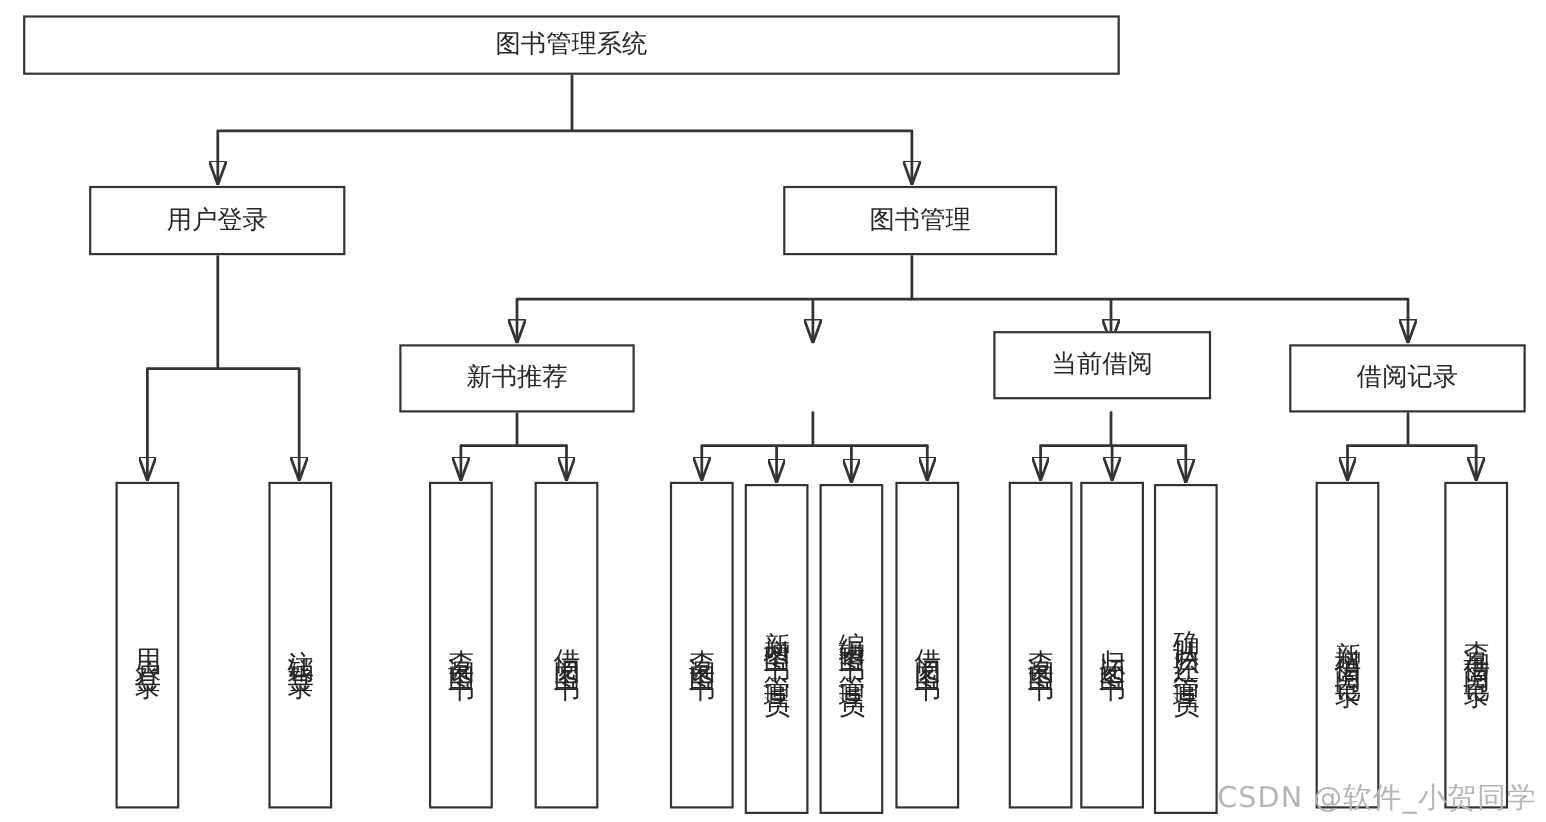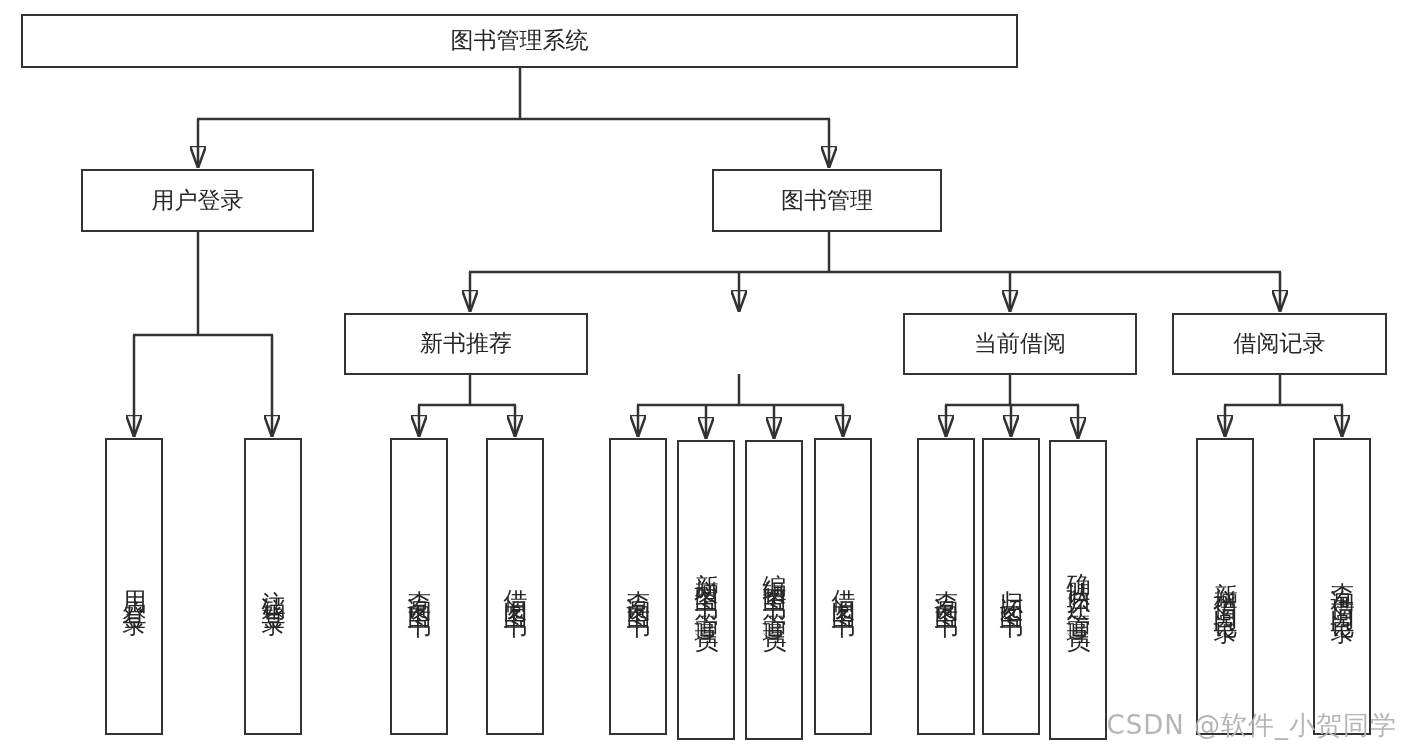--- a/index.html
+++ b/index.html
@@ -99,28 +99,28 @@
     <path d="M1342,405 V437" marker-end="url(#arrow)"></path>
   </svg>
 
   <div class="box" style="left:21px;top:14px;width:997px;height:54px">
     <span>图书管理系统</span>
   </div>
 
   <div class="box" style="left:81px;top:169px;width:233px;height:63px">
     <span>用户登录</span>
   </div>
-  <div class="box" style="left:712px;top:169px;width:230px;height:63px">
+  <div class="box" style="left:712px;top:169px;width:249px;height:63px">
     <span>图书管理</span>
   </div>
 
-  <div class="box" style="left:344px;top:313px;width:244px;height:62px">
+  <div class="box" style="left:363px;top:313px;width:214px;height:62px">
     <span>新书推荐</span>
   </div>
-  <div class="box" style="left:903px;top:313px;width:234px;height:62px">
+  <div class="box" style="left:903px;top:301px;width:198px;height:62px">
     <span>当前借阅</span>
   </div>
   <div class="box" style="left:1172px;top:313px;width:215px;height:62px">
     <span>借阅记录</span>
   </div>
 
   <div class="box v" style="left:105px;top:438px;width:58px;height:297px">
     <span>用户登录</span>
   </div>
   <div class="box v" style="left:244px;top:438px;width:58px;height:297px">

